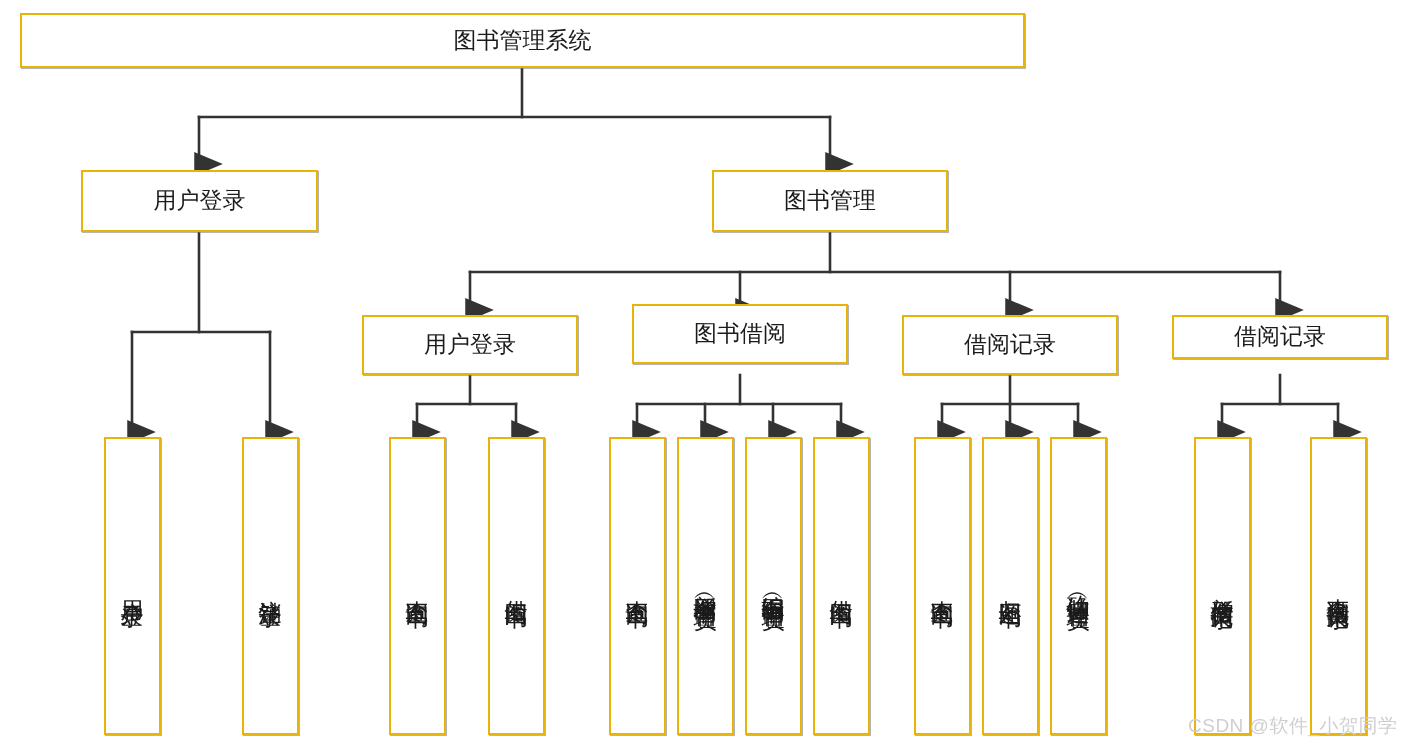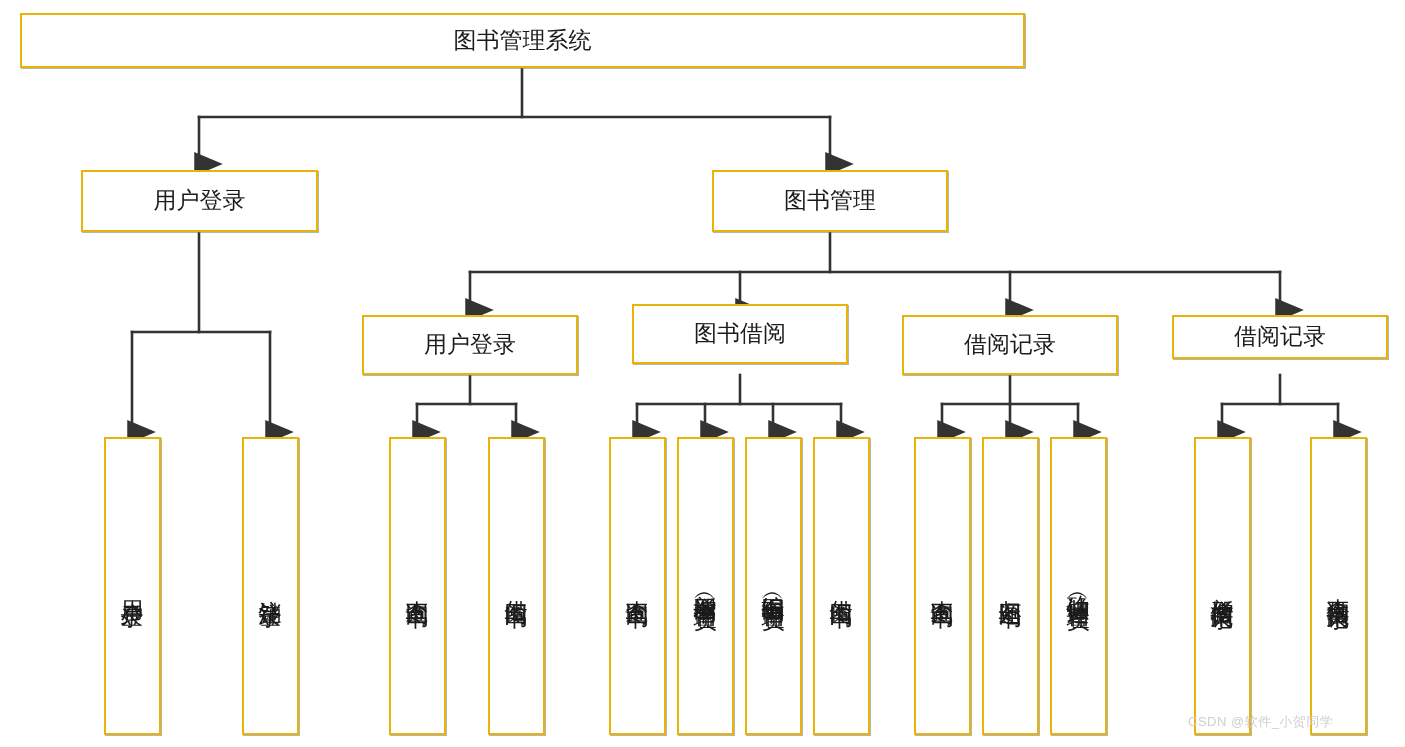--- a/index.html
+++ b/index.html
@@ -53,21 +53,21 @@
     text-orientation: upright;
     font-size: 23px;
     letter-spacing: 2px;
     line-height: 1.05;
     max-height: 100%;
   }
   #watermark {
     position: absolute;
     left: 1188px;
     top: 713px;
-    font-size: 13px;
+    font-size: 19px;
     color: #cfcfcf;
     white-space: nowrap;
     letter-spacing: 0.5px;
     user-select: none;
   }
 </style>
 </head>
 <body>
 
 <div id="canvas">

